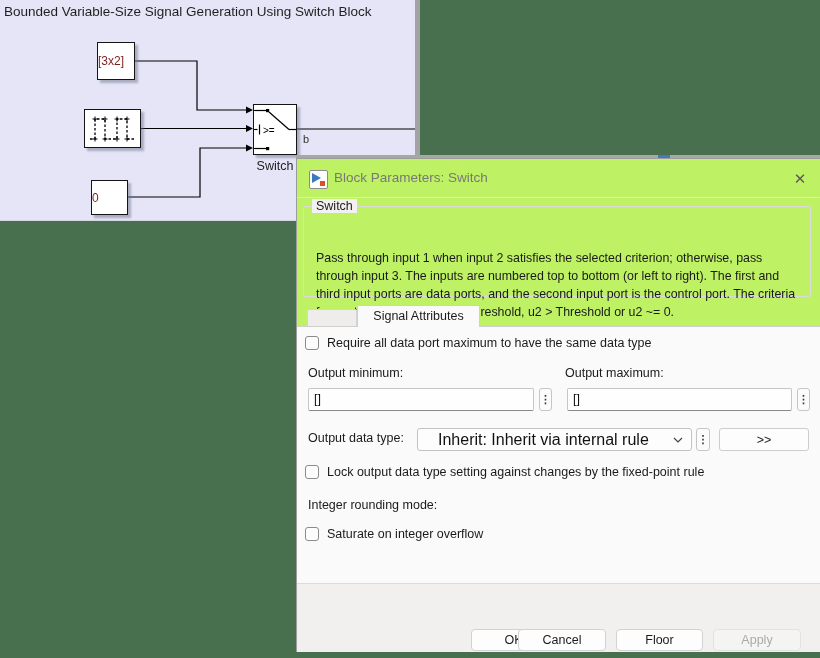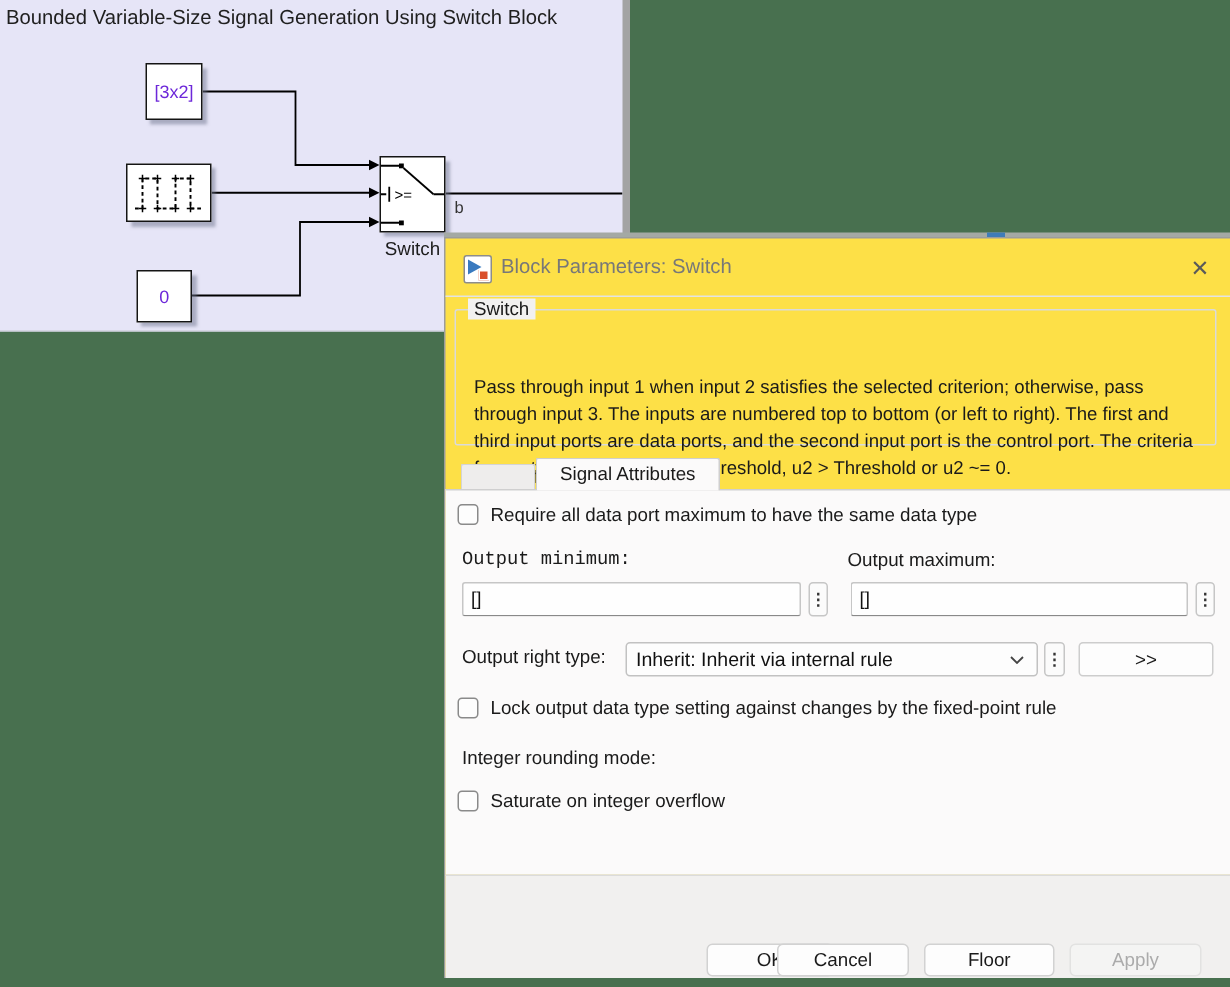--- a/index.html
+++ b/index.html
@@ -19,39 +19,39 @@
     border-bottom:1px solid #D5D5E3;
   }
   #canvas-title{
     left:4px;top:4px;width:410px;
     font-size:13.5px;color:#1F1F1F;white-space:nowrap;
   }
   .blk{
     background:#FFFFFF;border:1px solid #141414;
     box-shadow:3px 3px 2px rgba(110,115,140,.5);
     box-sizing:border-box;
-    display:flex;align-items:center;justify-content:center;
-    font-size:12px;color:#6d28d9;
+    display:flex;align-items:center;justify-content:flex-start;
+    font-size:12px;color:#7f1d1d;
   }
   #blk-3x2{left:97px;top:42px;width:38px;height:38px;}
   #blk-stair{left:84px;top:109px;width:57px;height:39px;}
   #blk-zero{left:91px;top:180px;width:37px;height:35px;}
   #blk-switch{left:253px;top:104px;width:44px;height:51px;}
   #lbl-switch{left:240px;top:159px;width:70px;text-align:center;font-size:12.5px;color:#1c1c1c;}
   #lbl-b{left:303px;top:133px;font-size:11px;color:#333;}
   svg{display:block;}
 
   
   #win-strip{left:296px;top:155px;width:524px;height:3px;background:#A4A9A4;}
   #win-frag{left:658px;top:155px;width:12px;height:3px;background:#3F7CB8;}
 
   
   #dialog{
     left:296px;top:158px;width:525px;height:494px;
-    background:#fde047;border:1px solid #9C9C9C;border-right:none;
+    background:#bef264;border:1px solid #9C9C9C;border-right:none;
     box-sizing:border-box;font-size:12.5px;color:#1A1A1A;
   }
   #dlg-header{left:0;top:0;width:100%;height:38px;border-bottom:1px solid #E3E3E3;}
   #dlg-icon{left:12px;top:11px;width:17px;height:17px;background:#FFF;
     border:1px solid #8C8C8C;border-radius:2px;}
   #dlg-icon .tri{position:absolute;left:2px;top:2px;width:0;height:0;
     border-top:5px solid transparent;border-bottom:5px solid transparent;
     border-left:9px solid #3A7ABF;}
   #dlg-icon .sq{position:absolute;right:1px;bottom:1px;width:7px;height:7px;
     background:#D9502B;border:1px solid #FFF;box-sizing:border-box;}
@@ -80,21 +80,21 @@
     border-top:1px solid #CFCFCF;box-sizing:border-box;}
   .cb{width:14px;height:14px;background:#FDFDFD;border:1px solid #8A8A8A;
     border-radius:3px;box-sizing:border-box;}
   .lbl{white-space:nowrap;}
   .field{background:#FEFEFE;border:1px solid #C6C6C6;border-bottom:1px solid #898989;
     border-radius:2px;box-sizing:border-box;font-size:12.5px;line-height:21px;
     padding-left:5px;color:#111;}
   .dots{background:#FBFBFB;border:1px solid #C6C6C6;border-radius:3px;box-sizing:border-box;
     display:flex;align-items:center;justify-content:center;font-size:11px;font-weight:bold;color:#333;}
   .combo{background:#FDFDFD;border:1px solid #C2C2C2;border-radius:3px;box-sizing:border-box;
-    font-size:13px;line-height:21px;padding-left:6px;color:#111;}
+    font-size:16px;line-height:21px;padding-left:20px;color:#111;}
   .combo svg{position:absolute;right:8px;top:8px;}
   .btn{background:#FDFDFD;border:1px solid #CDCDCD;border-radius:3px;box-sizing:border-box;
     display:flex;align-items:center;justify-content:center;font-size:12.5px;color:#1A1A1A;cursor:pointer;}
 
   
   #footer{left:0;top:424px;width:100%;height:69px;background:#F1F0EF;border-top:1px solid #DBDBDB;box-sizing:border-box;}
   .fbtn{position:absolute;top:45px;height:22px;background:#FDFDFD;border:1px solid #D2D2D2;
     border-radius:4px;box-sizing:border-box;display:flex;align-items:center;justify-content:center;
     font-size:12.5px;color:#1A1A1A;cursor:pointer;}
   .fbtn.disabled{color:#ABABAB;background:#F4F4F3;border-color:#E2E2E1;cursor:default;}
@@ -187,29 +187,29 @@
   <div id="tabbar" class="abs">
     <div id="tab-main" class="abs tab">Main</div>
     <div id="tab-sa" class="abs tab">Signal Attributes</div>
   </div>
 
   <div id="pane" class="abs">
 
     <div class="abs cb" style="left:8px;top:9px;"></div>
     <div class="abs lbl" style="left:30px;top:9px;">Require all data port maximum to have the same data type</div>
 
-    <div class="abs lbl" style="left:11px;top:39px;font-family:Liberation Mono, monospace;">Output minimum:</div>
+    <div class="abs lbl" style="left:11px;top:39px;">Output minimum:</div>
     <div class="abs lbl" style="left:268px;top:39px;">Output maximum:</div>
 
     <div class="abs field" style="left:11px;top:61px;width:226px;height:23px;">[]</div>
     <div class="abs dots" style="left:242px;top:61px;width:13px;height:23px;">⋮</div>
     <div class="abs field" style="left:270px;top:61px;width:225px;height:23px;">[]</div>
     <div class="abs dots" style="left:500px;top:61px;width:13px;height:23px;">⋮</div>
 
-    <div class="abs lbl" style="left:11px;top:104px;">Output right type:</div>
+    <div class="abs lbl" style="left:11px;top:104px;">Output data type:</div>
     <div class="abs combo" style="left:120px;top:101px;width:275px;height:23px;">
       <span>Inherit: Inherit via internal rule</span>
       <svg width="10" height="6" viewBox="0 0 10 6">
         <polyline points="1,1 5,5 9,1" fill="none" stroke="#444" stroke-width="1.2"></polyline>
       </svg>
     </div>
     <div class="abs dots" style="left:399px;top:101px;width:14px;height:23px;">⋮</div>
     <div class="abs btn" style="left:422px;top:101px;width:90px;height:23px;">&gt;&gt;</div>
 
     <div class="abs cb" style="left:8px;top:138px;"></div>

